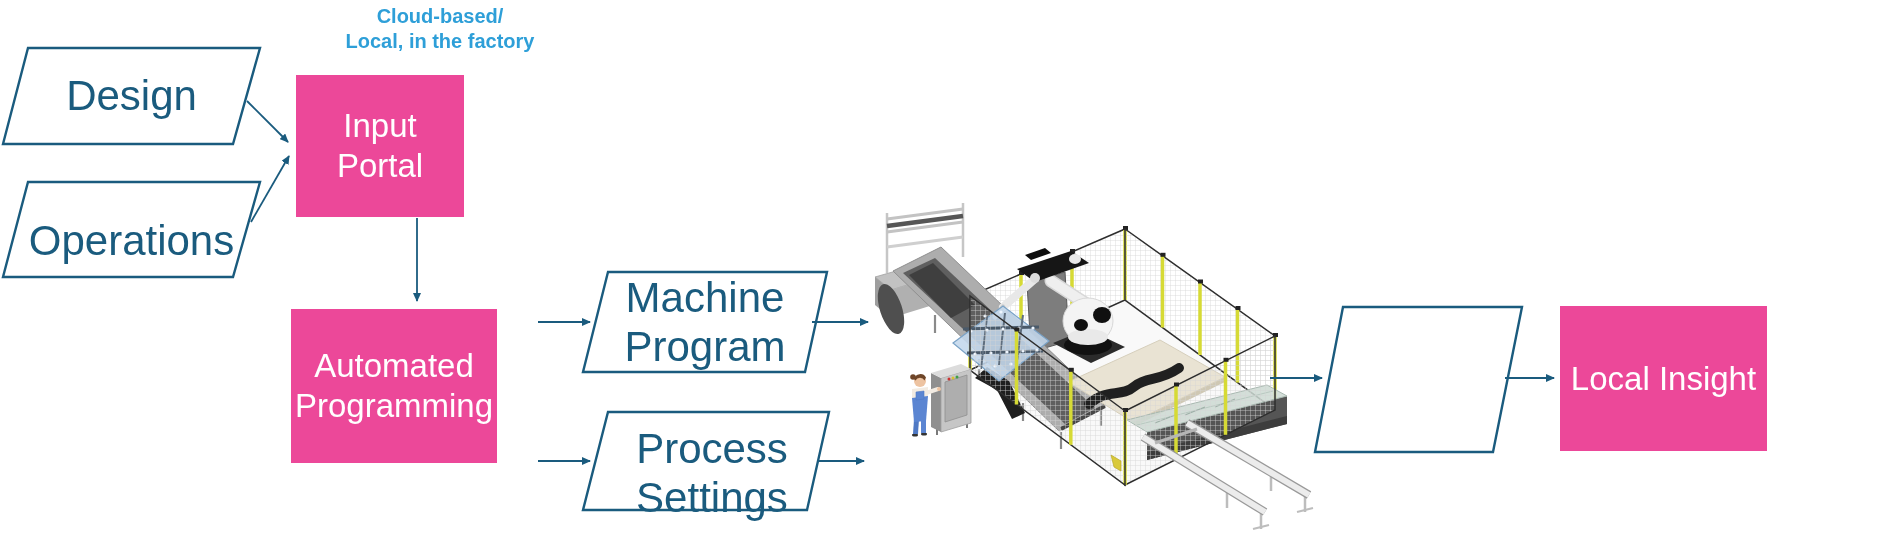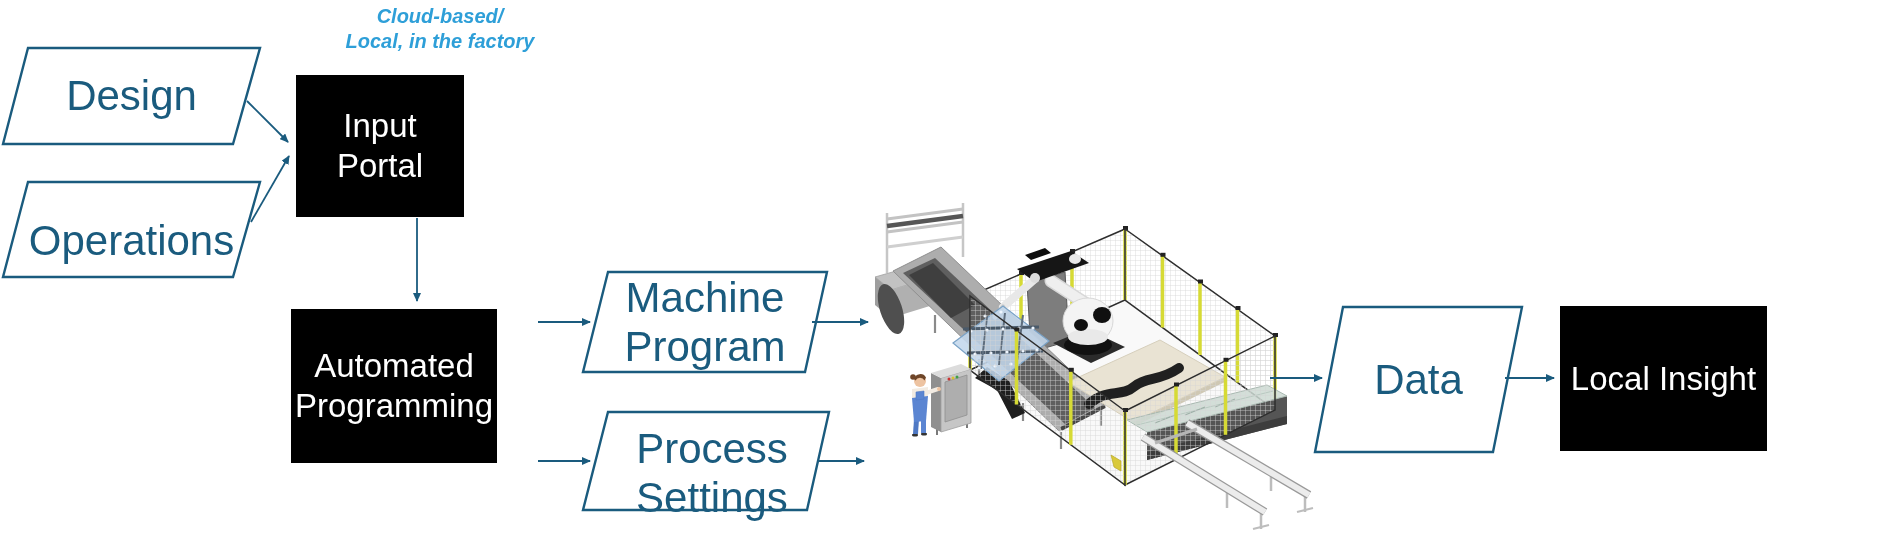--- a/index.html
+++ b/index.html
@@ -8,27 +8,27 @@
     font-family:"Liberation Sans","DejaVu Sans",sans-serif;
   }
   .layer{position:absolute;left:0;top:0;}
   .node-label{
     position:absolute;display:flex;align-items:center;justify-content:center;
     text-align:center;color:#1A5B7E;font-size:42px;line-height:1.17;
     white-space:pre-line;pointer-events:none;
   }
   .blue-box{
     position:absolute;display:flex;align-items:center;justify-content:center;
-    background:#000000;color:#ffffff;font-size:33px;line-height:1.2;
+    background:#ec4899;color:#ffffff;font-size:33px;line-height:1.2;
     text-align:center;white-space:pre-line;
   }
   .annotation{
     position:absolute;left:300px;top:2px;width:280px;height:54px;
     display:flex;align-items:center;justify-content:center;text-align:center;
-    color:#2E9FD8;font-size:20px;font-weight:bold;font-style:italic;
+    color:#2E9FD8;font-size:20px;font-weight:bold;
     line-height:1.25;white-space:pre-line;
   }
 </style>
 </head>
 <body>
 
 <div class="stage">
 
   <svg class="layer" style="left:875px;top:185px" width="460" height="350" viewBox="0 0 460 350">
     <defs>
@@ -255,15 +255,14 @@
   <div class="node-label" style="left:3px;top:48px;width:257px;height:96px">Design</div>
 
   <div class="node-label" style="left:3px;top:182px;width:257px;height:118px">Operations</div>
 
   <div class="node-label" style="left:583px;top:272px;width:244px;height:100px">Machine
 Program</div>
 
   <div class="node-label" style="left:589px;top:412px;width:246px;height:122px">Process
 Settings</div>
 
-  <div class="node-label" style="left:1315px;top:307px;width:207px;height:145px">Data</div>
 
 </div>
 
 </body></html>

